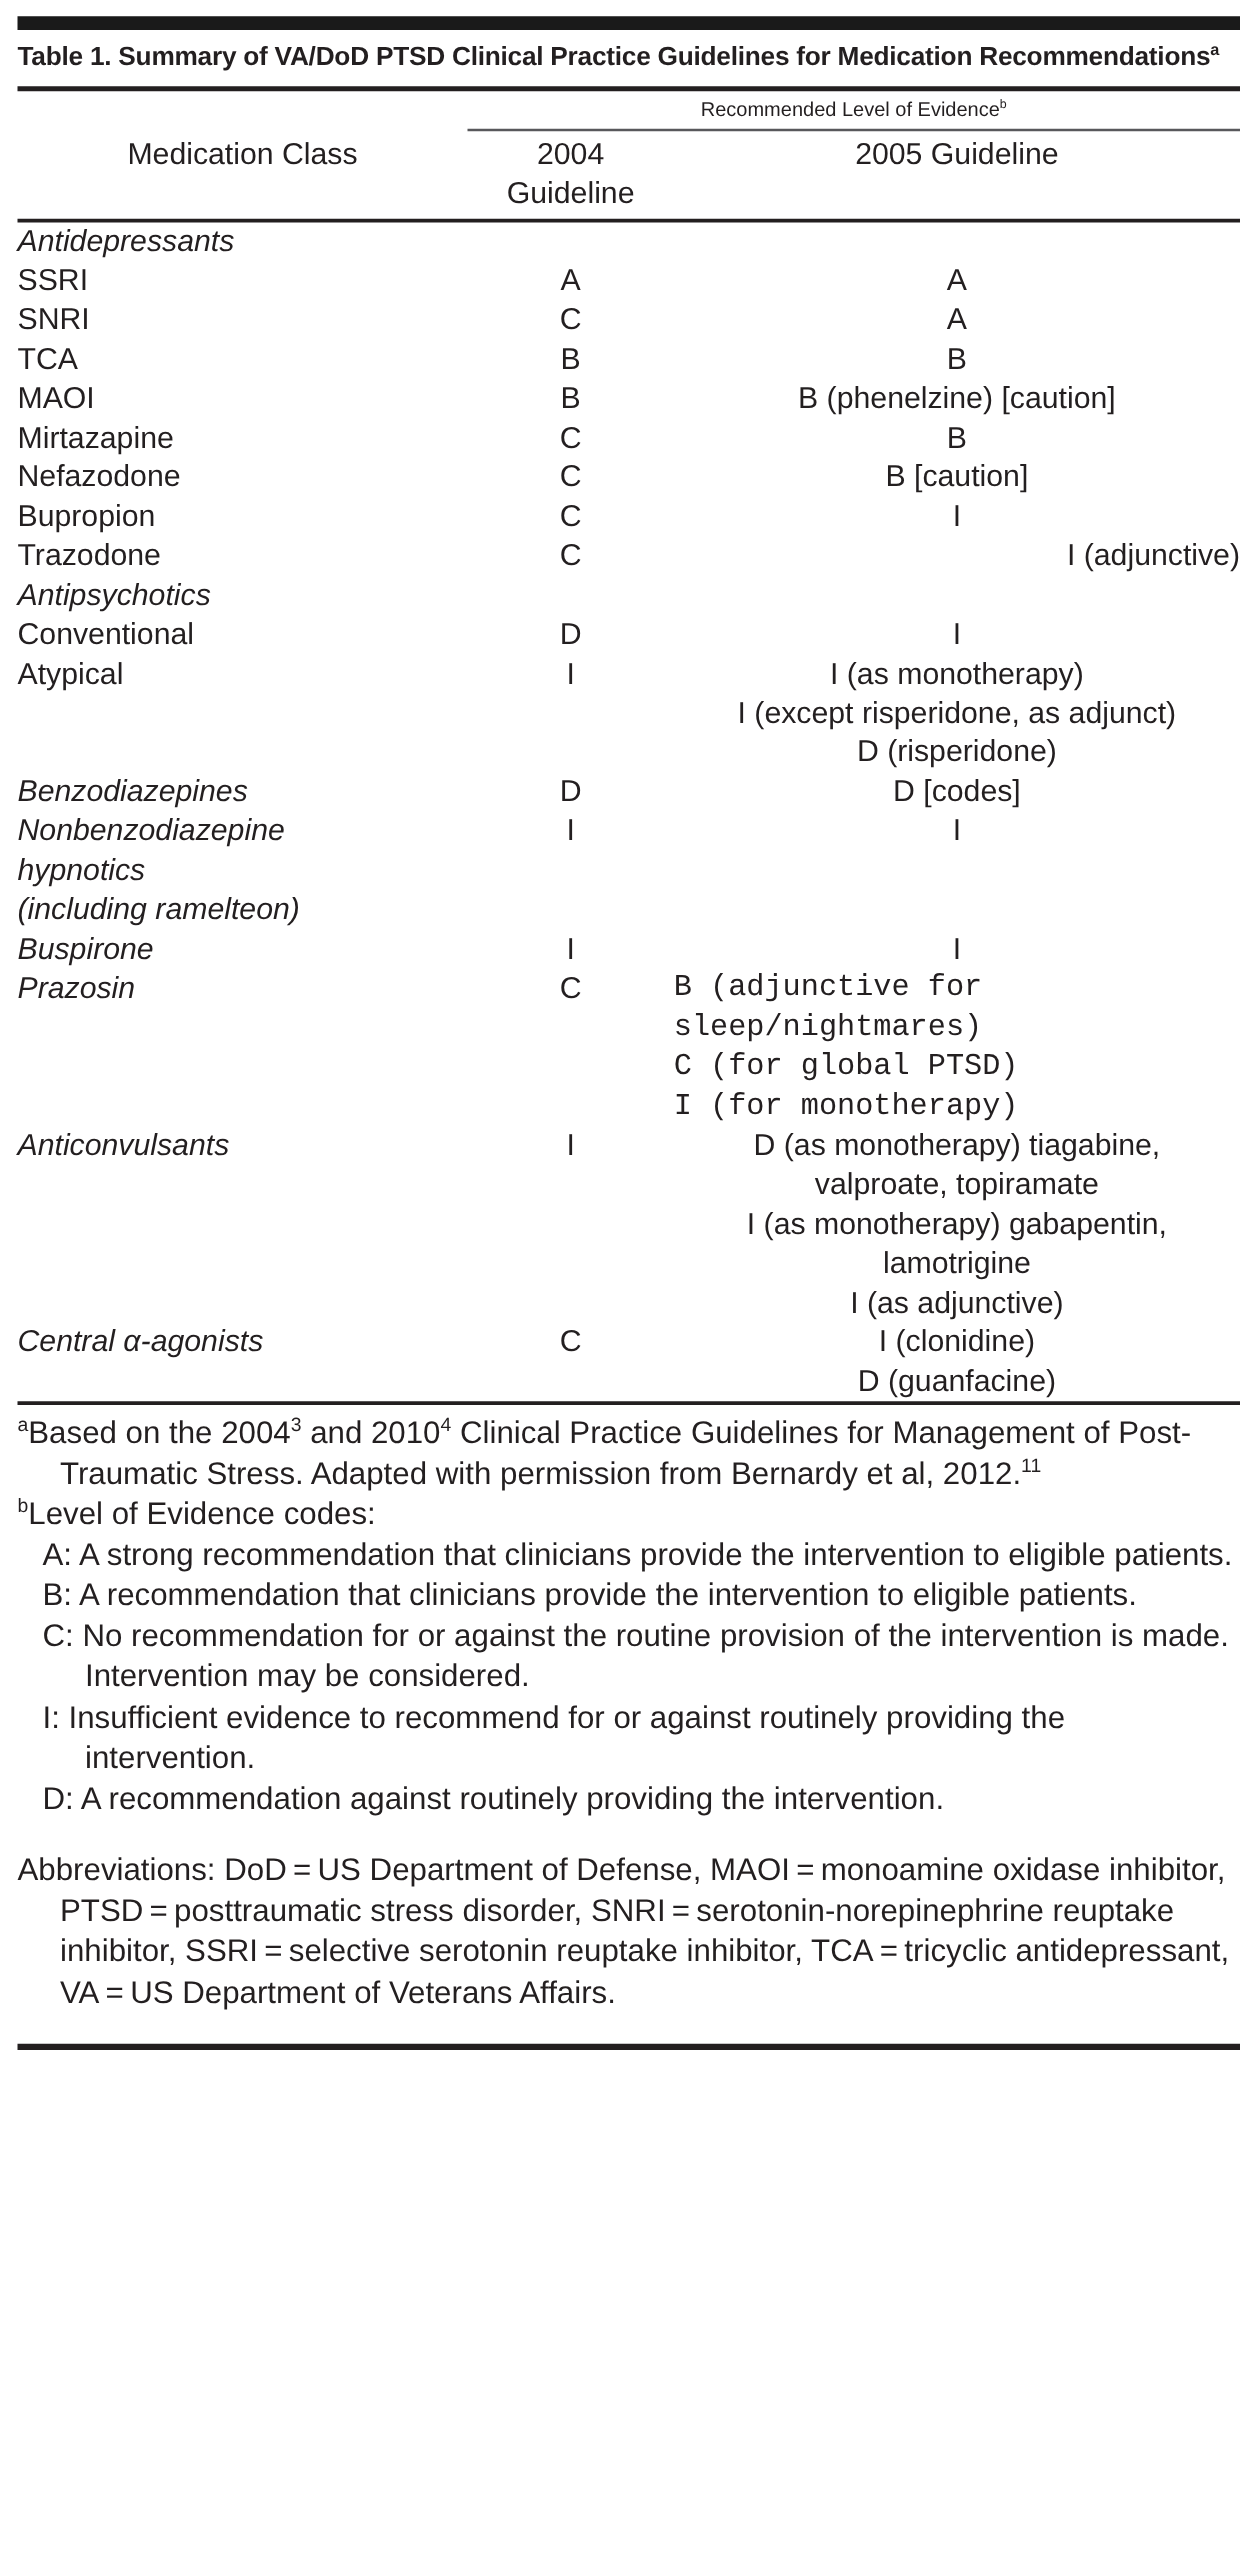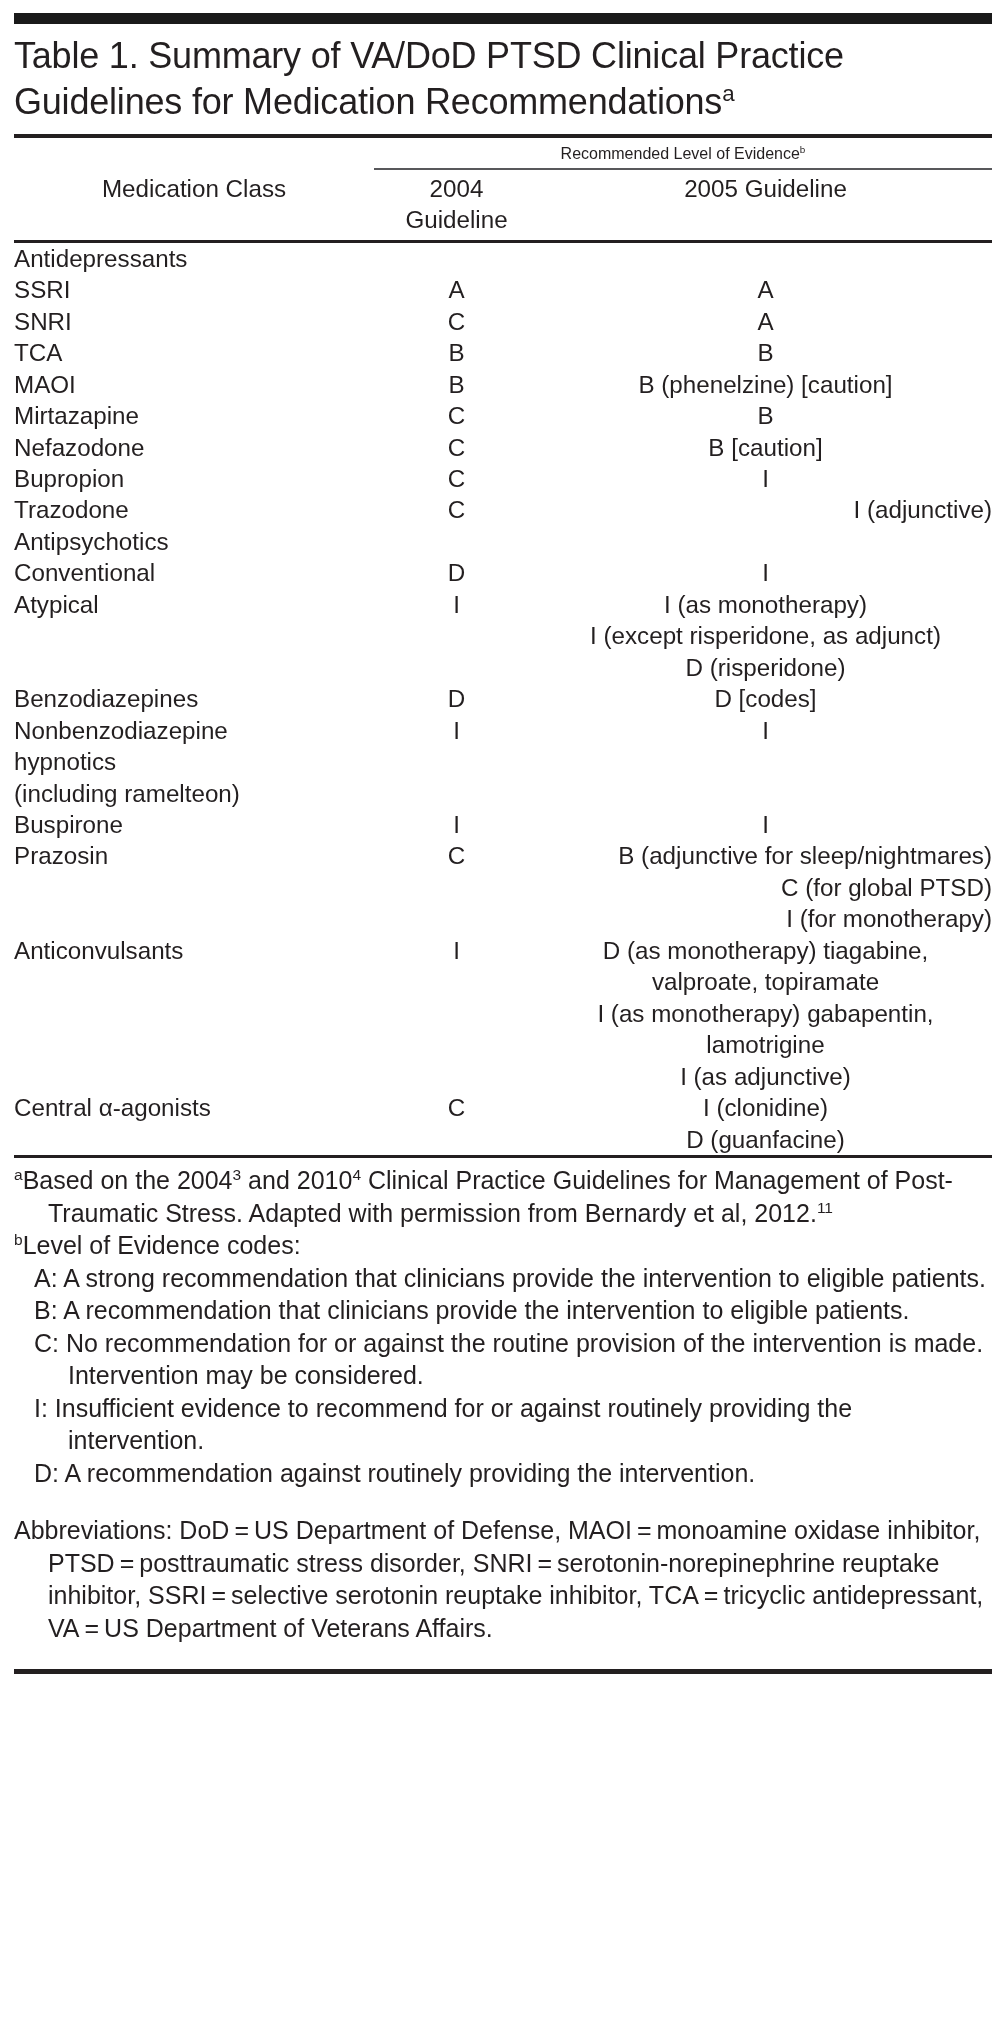--- a/index.html
+++ b/index.html
@@ -36,22 +36,22 @@
     height: 3px;
     background: #231f20;
   }
   .rule-bottom {
     height: 5px;
     background: #231f20;
   }
 
   
   .title {
-    font-size: 36px;
-    font-weight: normal;
+    font-size: 21px;
+    font-weight: bold;
     line-height: 1.28;
     letter-spacing: -0.2px;
     padding: 9px 0 9px 0;
   }
   .title sup { font-size: 0.62em; vertical-align: super; line-height: 0; }
 
   
   table.tbl {
     width: 100%;
     border-collapse: collapse;
@@ -81,21 +81,21 @@
   }
 
   .hdr-cell { padding-top: 3px !important; padding-bottom: 4px !important; }
   .hdr-2004 { text-align: center; }
   .hdr-2004 .l1 { display: block; }
   .hdr-2004 .l2 { display: block; }
   .hdr-class { vertical-align: bottom; }
   .hdr-2010 { vertical-align: bottom; text-align: center; }
 
   .row td { padding-top: 1px; padding-bottom: 1px; }
-  .ind0 { padding-left: 0px; }
+  .ind0 { padding-left: 0px; font-style: italic; }
   .ind1 { padding-left: 26px; }
   .multi { white-space: pre-line; }
 
   
   .notes {
     font-size: 25px;
     line-height: 1.30;
     padding-top: 6px;
   }
   .note {
@@ -232,21 +232,21 @@
           <td class="c-2010 multi" style="text-align: center;">I</td>
         </tr>
         <tr class="row">
           <td class="ind0 multi">Buspirone</td>
           <td class="c-2004" style="text-align: center;">I</td>
           <td class="c-2010 multi" style="text-align: center;">I</td>
         </tr>
         <tr class="row">
           <td class="ind0 multi">Prazosin</td>
           <td class="c-2004" style="text-align: center;">C</td>
-          <td class="c-2010 multi" style="text-align: right;">B (adjunctive for sleep/nightmares)
+          <td class="c-2010 multi" style="text-align: left; font-family: Liberation Mono, monospace;">B (adjunctive for sleep/nightmares)
 C (for global PTSD)
 I (for monotherapy)</td>
         </tr>
         <tr class="row">
           <td class="ind0 multi">Anticonvulsants</td>
           <td class="c-2004" style="text-align: center;">I</td>
           <td class="c-2010 multi" style="text-align: center;">D (as monotherapy) tiagabine,
 valproate, topiramate
 I (as monotherapy) gabapentin,
 lamotrigine

